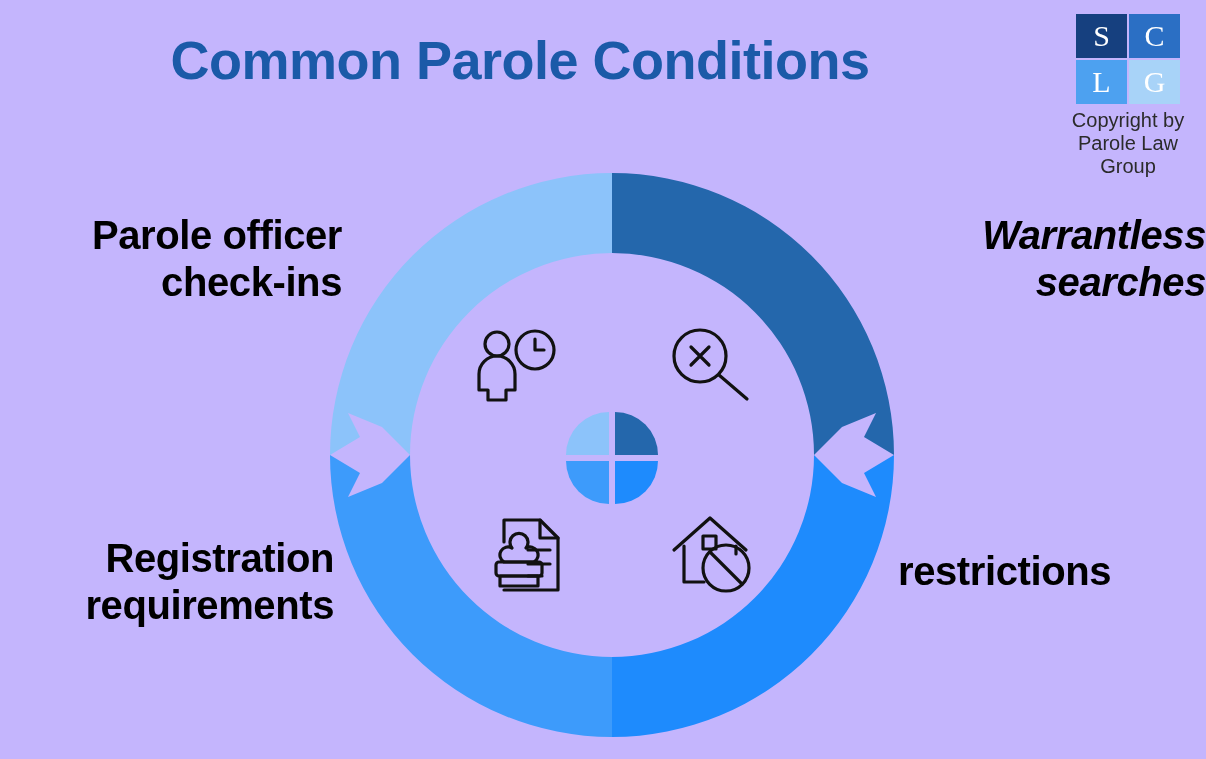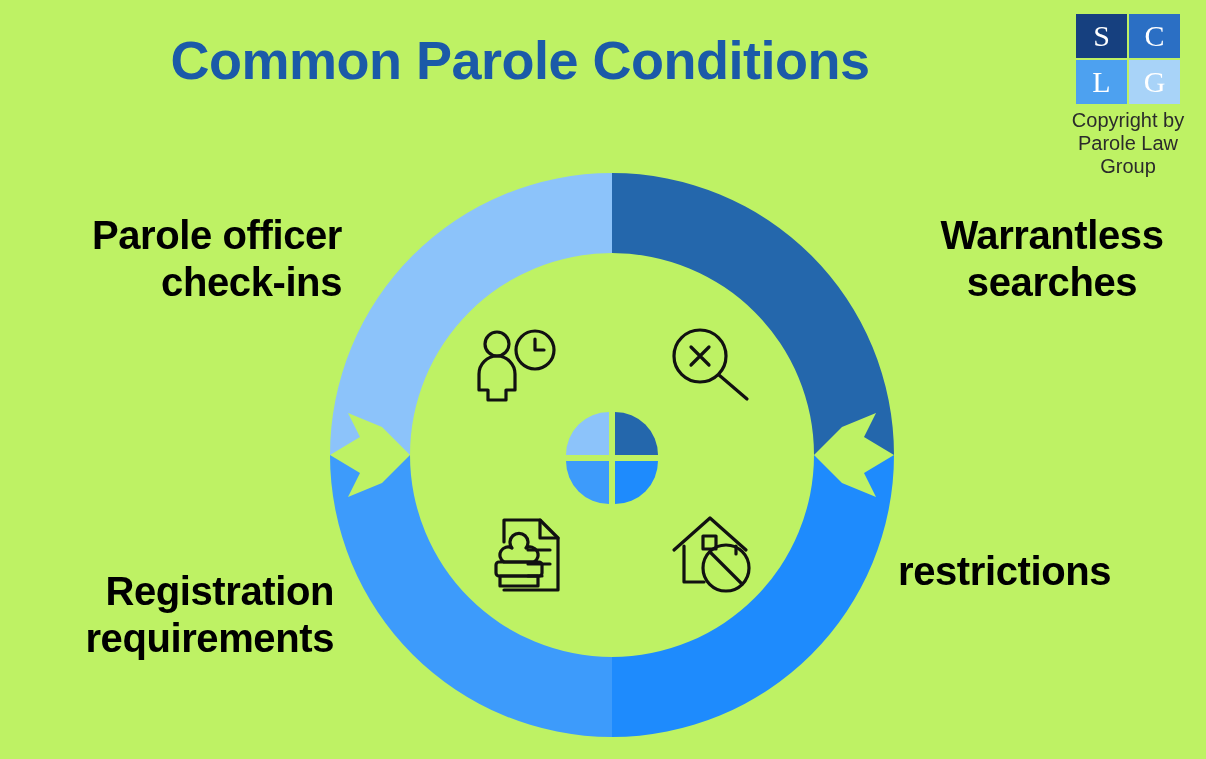--- a/index.html
+++ b/index.html
@@ -100,35 +100,36 @@
     color: #000000;
     line-height: 1.18;
     letter-spacing: -0.4px;
   }
   #label-checkins {
     left: 8px; top: 212px; width: 334px;
     text-align: right;
   }
   #label-searches {
     left: 898px; top: 212px; width: 308px;
-    text-align: center;
+    text-align: right;
+    font-style: italic;
   }
   #label-register {
-    left: 0px; top: 568px; width: 334px;
+    left: 0px; top: 535px; width: 334px;
     text-align: right;
   }
   #label-residency {
     left: 898px; top: 548px; width: 308px;
     text-align: left;
   }
 </style>
 </head>
 <body>
 
-<div id="page" style="background: #bef264;">
+<div id="page" style="background: #c4b5fd;">
 
   <div id="title" style="color: rgb(27, 90, 168);">Common Parole Conditions</div>
 
   <div id="logo-block">
     <div id="logo-grid">
       <div class="logo-cell" style="background: rgb(22, 64, 127);">S</div>
       <div class="logo-cell" style="background: rgb(43, 111, 196);">C</div>
       <div class="logo-cell" style="background: rgb(77, 161, 240);">L</div>
       <div class="logo-cell" style="background: rgb(168, 211, 248);">G</div>
     </div>

